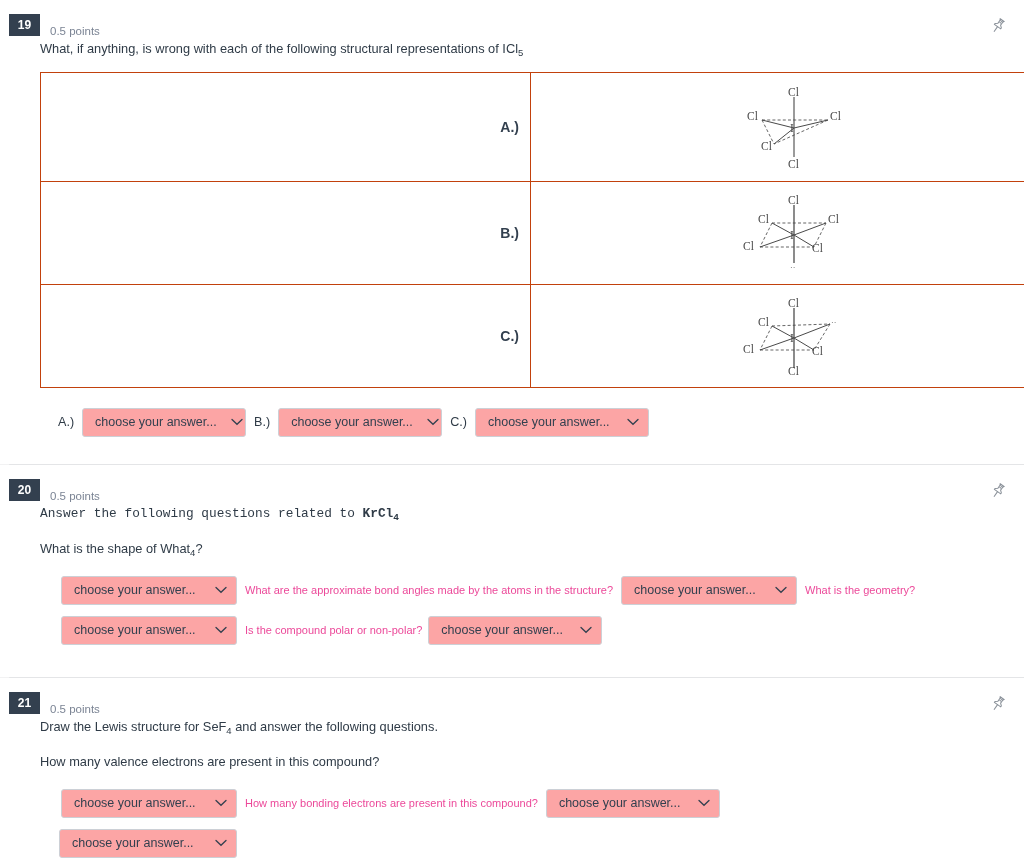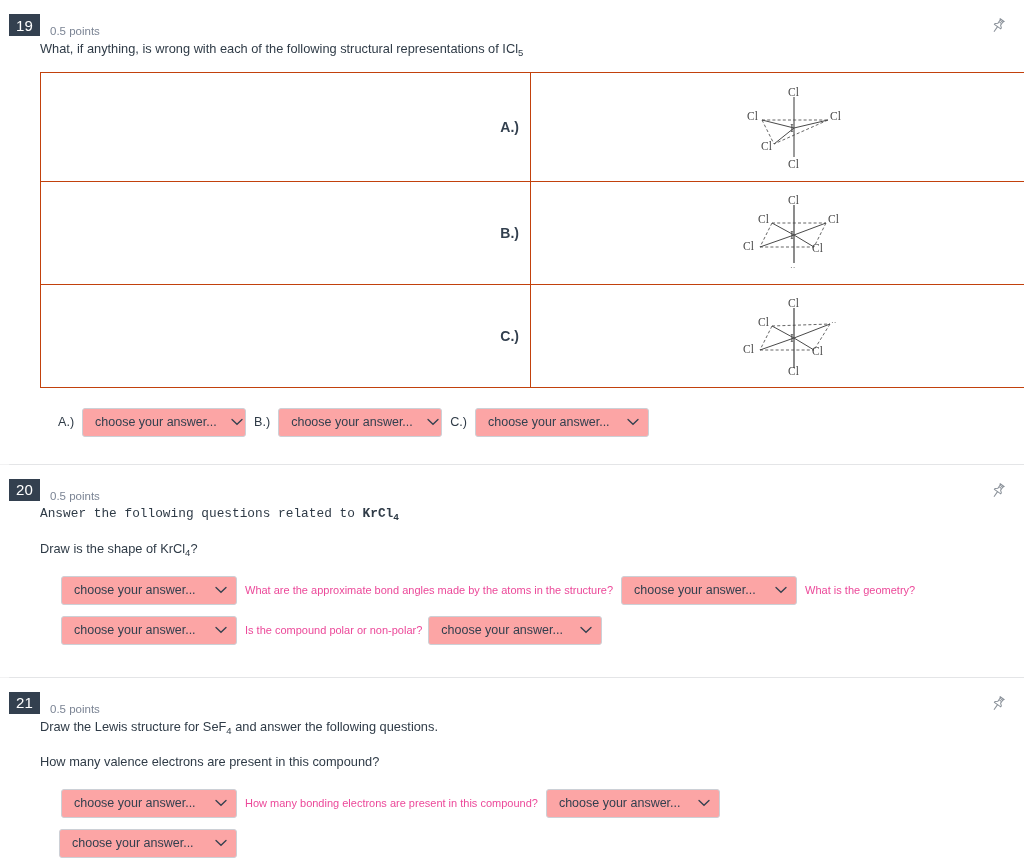--- a/index.html
+++ b/index.html
@@ -16,21 +16,21 @@
   .gutter-edge{position:absolute;left:9px;top:0;width:1px;height:865px;background:#e6e7e8;}
 
   .question{position:relative;background:#ffffff;}
   .q-sep{height:1px;background:#e4e5e7;margin-left:9px;}
 
   .q-head{position:relative;height:26px;}
   .qnum{
     position:absolute;left:9px;top:0;
     width:31px;height:22px;
     background:#33404f;color:#ffffff;
-    font-size:15px;font-weight:normal;
+    font-size:12px;font-weight:bold;
     display:flex;align-items:center;justify-content:center;
     letter-spacing:.2px;
   }
   .qpoints{
     position:absolute;left:50px;top:3px;
     font-size:11.5px;color:#7b8494;margin-top:8px;
   }
   .pin{
     position:absolute;right:16px;top:2px;
     width:20px;height:20px;opacity:.72;
@@ -248,21 +248,21 @@
             <line x1="12" y1="12.9" x2="12" y2="20.4"></line>
             <line x1="10.2" y1="5.0" x2="13.8" y2="5.0"></line>
             <line x1="10.8" y1="7.2" x2="13.2" y2="7.2"></line>
           </g>
         </svg>
       </div>
     </div>
 
     <div class="q-body">
       <p class="qtext" style="margin-bottom:17px;font-family:Liberation Mono, monospace;"><span>Answer the following questions related to </span><b>KrCl</b><b><sub>4</sub></b></p>
-      <p class="qtext"><span>Draw is the shape of KrCl</span><sub>4</sub><span>?</span></p>
+      <p class="qtext"><span>What is the shape of What</span><sub>4</sub><span>?</span></p>
 
       <div class="row-inline" style="margin-top:17px;margin-left:21px;">
         <div class="dd dd-w176">
           <span class="ph">choose your answer...</span>
           <span class="chev">
             <svg width="12" height="8" viewBox="0 0 12 8">
                 <path d="M1 1.5 L6 6.3 L11 1.5" fill="none" stroke="#33404f" stroke-width="1.3" stroke-linecap="round"></path>
               </svg>
           </span>
         </div>

